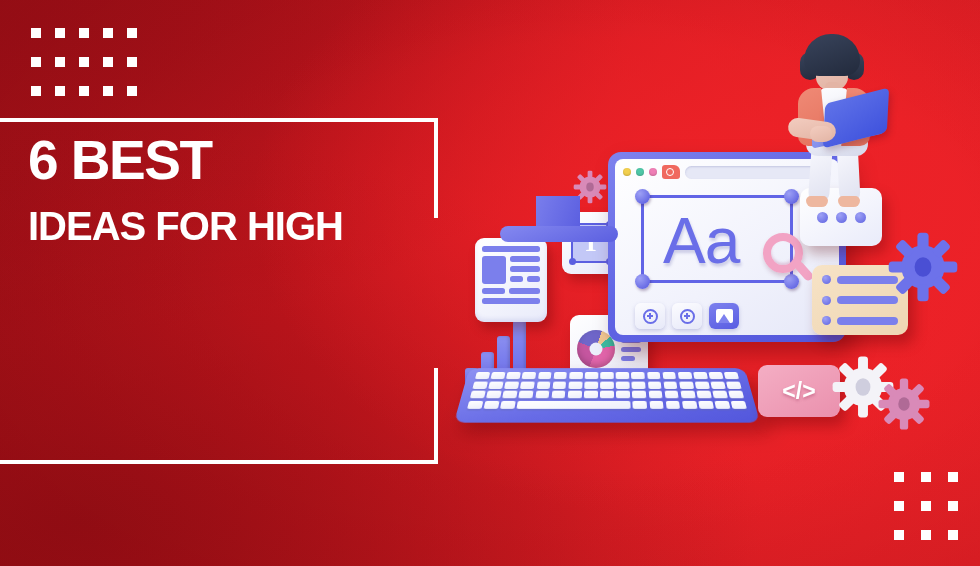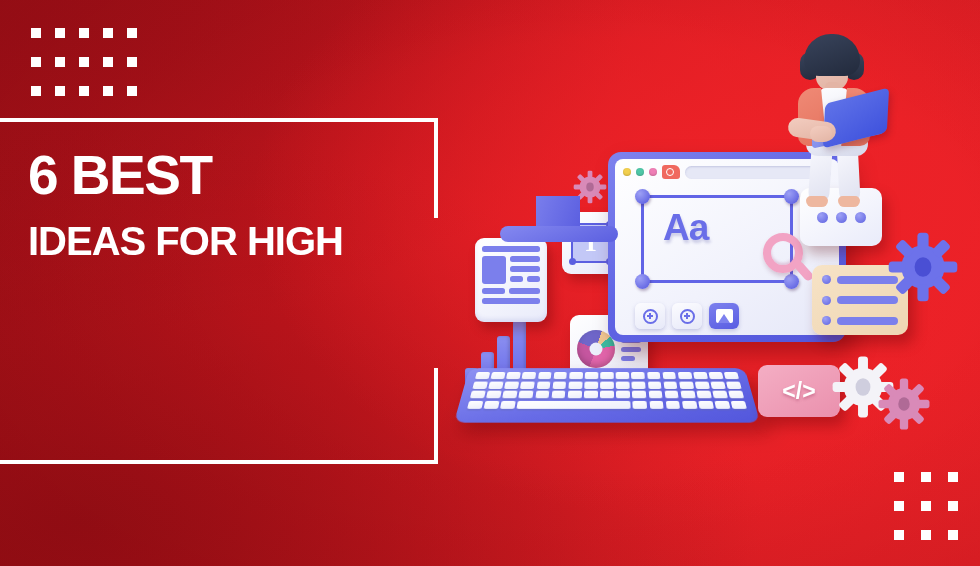--- a/index.html
+++ b/index.html
@@ -61,21 +61,21 @@
     font-weight:bold;
     letter-spacing:-1.5px;
     white-space:nowrap;
   }
   #headline .sub {
     font-size:40px; line-height:44px;
     font-weight:bold;
     letter-spacing:-1px;
     white-space:nowrap;
   }
-  #headline .l1 { margin-top:15px; }
+  #headline .l1 { margin-top:0; }
   #headline .l4 { margin-top:17px; }
 
   
   #art { position:absolute; left:440px; top:10px; width:540px; height:460px; }
   #art * { box-sizing:border-box; }
 
   
   #bars { position:absolute; left:25px; top:310px; width:70px; height:70px; display:flex; align-items:flex-end; gap:3px; }
   #bars i { display:block; width:13px; border-radius:3px 3px 0 0;
             background:linear-gradient(180deg,#8b8ff0,#6366e8); box-shadow:inset -2px 0 3px rgba(0,0,0,.12); }
@@ -137,21 +137,21 @@
   #mon-top .tag::after{content:"";position:absolute;left:4px;top:3px;width:6px;height:6px;
     border:1.6px solid #fff;border-radius:50%;}
   #mon-top .url { flex:1; height:13px; background:#e6e8f6; border-radius:7px; box-shadow:inset 0 1px 2px rgba(100,105,170,.25); }
 
   #canvas-sel { position:absolute; left:26px; top:36px; width:152px; height:88px;
     border:3px solid #6164e6; border-radius:2px; }
   #canvas-sel .n { position:absolute; width:15px; height:15px; border-radius:50%;
     background:radial-gradient(circle at 33% 30%,#9da0f5,#5356de); box-shadow:1px 2px 3px rgba(40,0,60,.3); }
   #canvas-sel .n.tl{left:-9px;top:-9px}#canvas-sel .n.tr{right:-9px;top:-9px}
   #canvas-sel .n.bl{left:-9px;bottom:-9px}#canvas-sel .n.br{right:-9px;bottom:-9px}
-  #aa { position:absolute; left:48px; top:50px; font-size:37px; font-weight:bold; color:#6a6ee8;
+  #aa { position:absolute; left:48px; top:50px; font-size:64px; font-weight:normal; color:#6a6ee8;
     letter-spacing:-1px; line-height:1; text-shadow:1px 3px 3px rgba(60,60,150,.22); }
   #mag { position:absolute; left:148px; top:74px; width:40px; height:40px; }
   #mag .ring { position:absolute; inset:0; border:8px solid #f2a3c4; border-radius:50%;
     box-shadow:1px 3px 5px rgba(90,0,40,.2), inset 0 -2px 3px rgba(180,90,140,.3); }
   #mag .hdl { position:absolute; left:29px; top:30px; width:9px; height:22px; background:#f2a3c4;
     border-radius:5px; transform:rotate(-42deg); transform-origin:top center; }
 
   #mon-tools { position:absolute; left:20px; bottom:6px; display:flex; gap:7px; align-items:center; }
   #mon-tools .btn { width:30px; height:26px; border-radius:6px;
     background:linear-gradient(160deg,#fcfcff,#e7e9f8); box-shadow:0 2px 4px rgba(90,95,170,.28);

